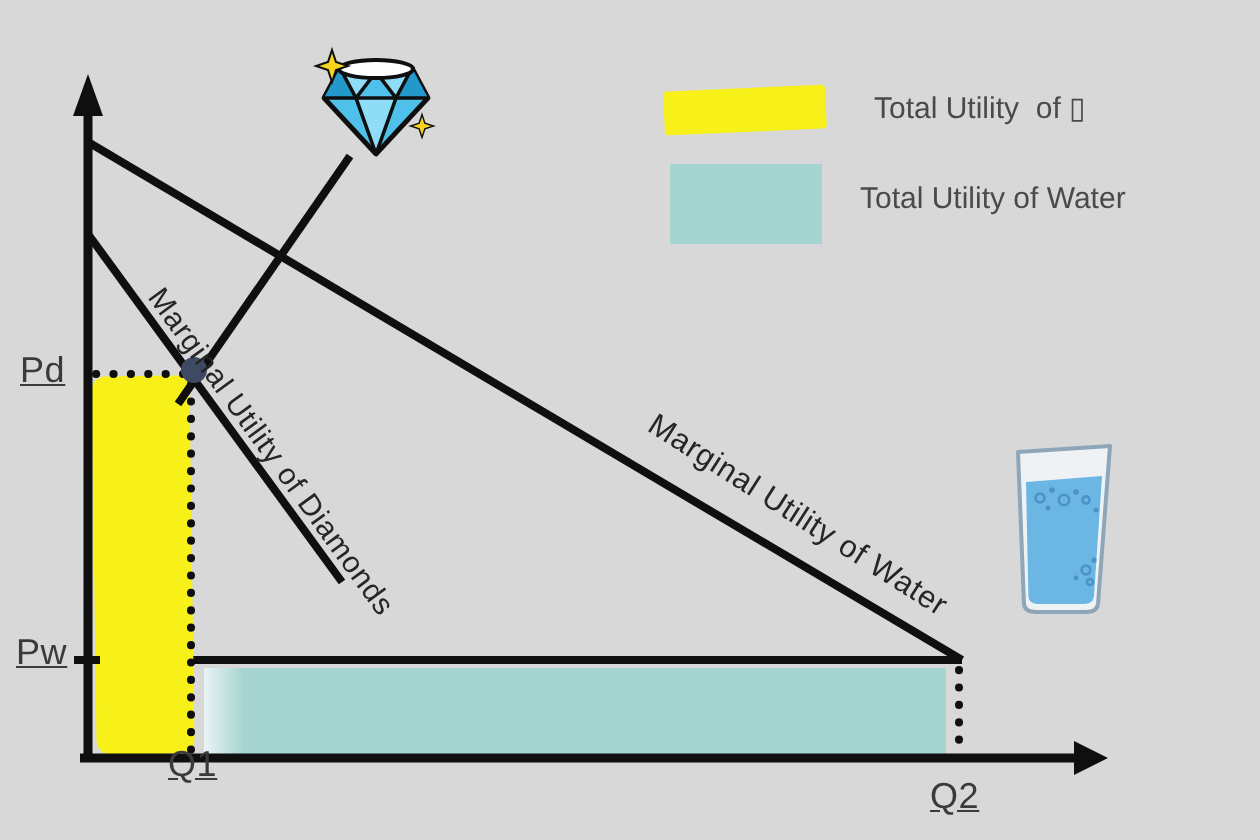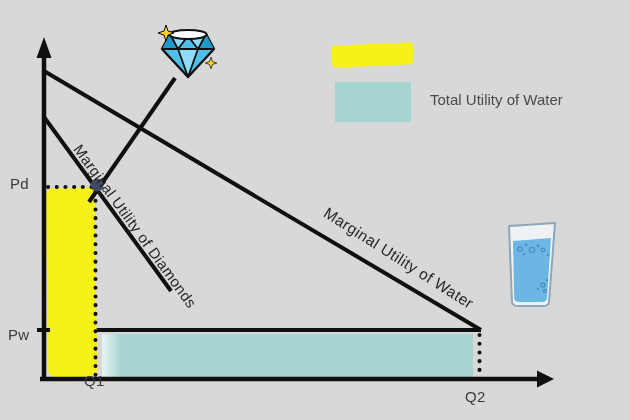--- a/index.html
+++ b/index.html
@@ -5,21 +5,21 @@
   html,body{margin:0;padding:0;}
   body{font-family:"Liberation Sans", sans-serif;}
   .stage{position:relative;width:630px;height:420px;background:var(--bg);overflow:hidden;}
   .stage svg.fig{position:absolute;left:0;top:0;}
   .stroke{stroke:var(--line);fill:none;}
   .fill-line{fill:var(--line);}
   .fill-yellow{fill:var(--yellow);}
   .fill-teal{fill:var(--teal);}
   .fill-dot{fill:var(--dot);}
   .dots{stroke:var(--line);fill:none;stroke-width:4;stroke-linecap:round;stroke-dasharray:0.1 8.6;}
-  .axis-label{position:absolute;font-size:15px;color:var(--axis_text);letter-spacing:0.3px;}
+  .axis-label{position:absolute;font-size:18px;color:var(--axis_text);letter-spacing:0.3px;text-decoration:underline;}
   .curve-label{position:absolute;font-size:15px;color:var(--curve_text);white-space:nowrap;transform-origin:0 0;letter-spacing:0.4px;}
   .lbl-water{left:330px;top:204px;transform:rotate(32.5deg);font-size:15.5px;}
   .lbl-diamonds{left:84px;top:141px;transform:rotate(54deg);}
   .legend-swatch{position:absolute;}
   .legend-swatch.sw-yellow{left:332px;top:44px;width:81px;height:22px;background:var(--yellow);transform:rotate(-2.5deg);border-radius:2px;}
   .legend-swatch.sw-teal{left:335px;top:82px;width:76px;height:40px;background:var(--teal);}
   .legend-label{position:absolute;font-size:15px;color:var(--legend_text);white-space:pre;}
   .legend-label.l1{left:437px;top:45px;}
   .legend-label.l2{left:430px;top:91px;}
   .icon{position:absolute;}
@@ -66,28 +66,29 @@
     <circle cx="97" cy="185" r="6.5" class="fill-dot"></circle>
 
     <line x1="44" y1="52" x2="44" y2="381" class="stroke" stroke-width="4.5"></line>
     <line x1="40" y1="379" x2="540" y2="379" class="stroke" stroke-width="4.5"></line>
     <polygon points="44,37 36.5,58 51.5,58" class="fill-line"></polygon>
     <polygon points="554,379 537,370.5 537,387.5" class="fill-line"></polygon>
     <line x1="37" y1="330" x2="50" y2="330" class="stroke" stroke-width="4"></line>
   </svg>
 
   <div class="axis-label" style="left:10px;top:175px;">Pd</div>
-  <div class="axis-label" style="left:8px;top:326px;">Pw</div>
+  <div class="axis-label" style="left:8px;top:316px;">Pw</div>
   <div class="axis-label" style="left:84px;top:372px;">Q1</div>
   <div class="axis-label" style="left:465px;top:388px;">Q2</div>
 
   <div class="curve-label lbl-diamonds">Marginal Utility of Diamonds</div>
   <div class="curve-label lbl-water">Marginal Utility of Water</div>
 
   <div class="legend-swatch sw-yellow"></div>
+  <div class="legend-label l1">Total Utility  of ▯</div>
   <div class="legend-swatch sw-teal"></div>
   <div class="legend-label l2">Total Utility of Water</div>
 
   <svg class="icon diamond" width="70" height="58" viewBox="0 0 70 58">
     <polygon class="dia-main" points="10,26 18,11 54,11 62,26 36,54"></polygon>
     <polygon class="dia-light" points="18,11 36,13 26,26"></polygon>
     <polygon class="dia-light" points="36,13 54,11 46,26"></polygon>
     <polygon class="dia-dark" points="10,26 18,11 26,26"></polygon>
     <polygon class="dia-dark" points="54,11 62,26 46,26"></polygon>
     <polygon class="dia-light" points="26,26 46,26 36,54"></polygon>

